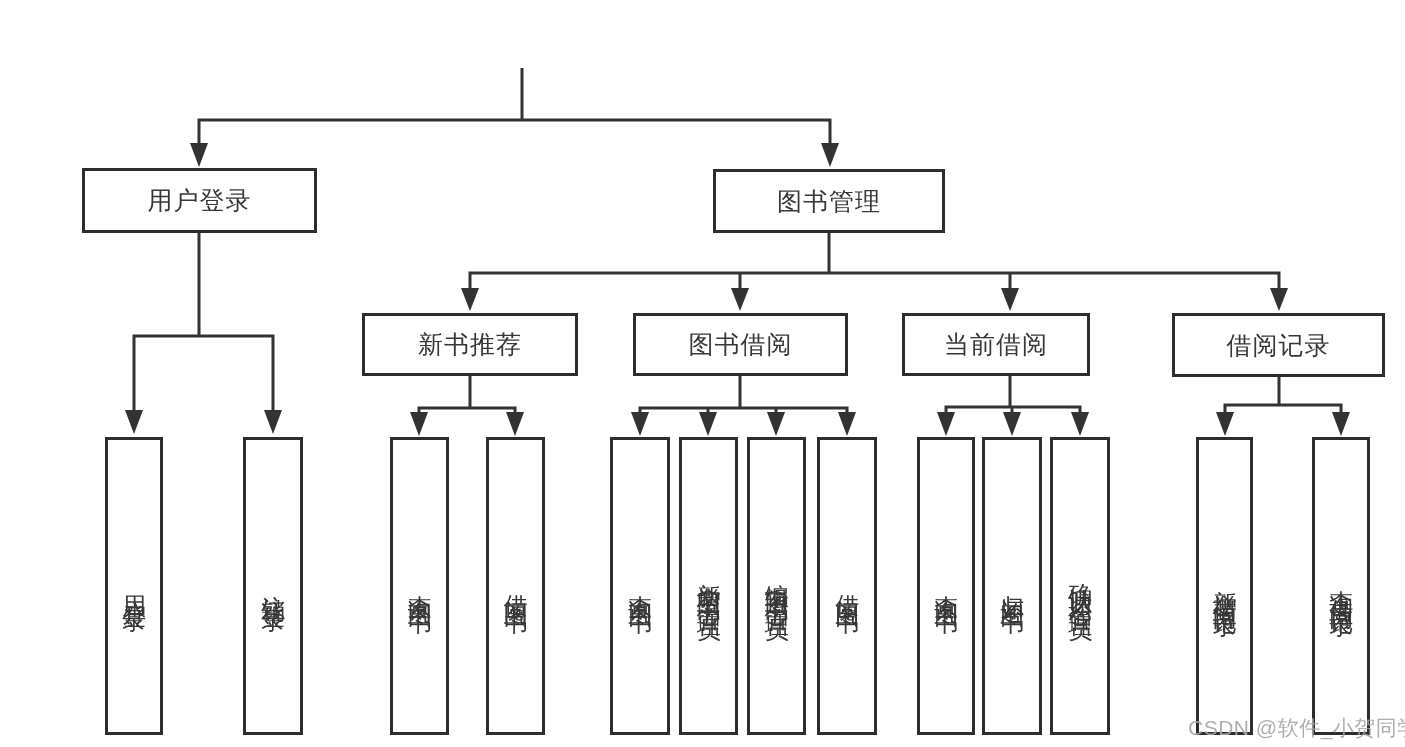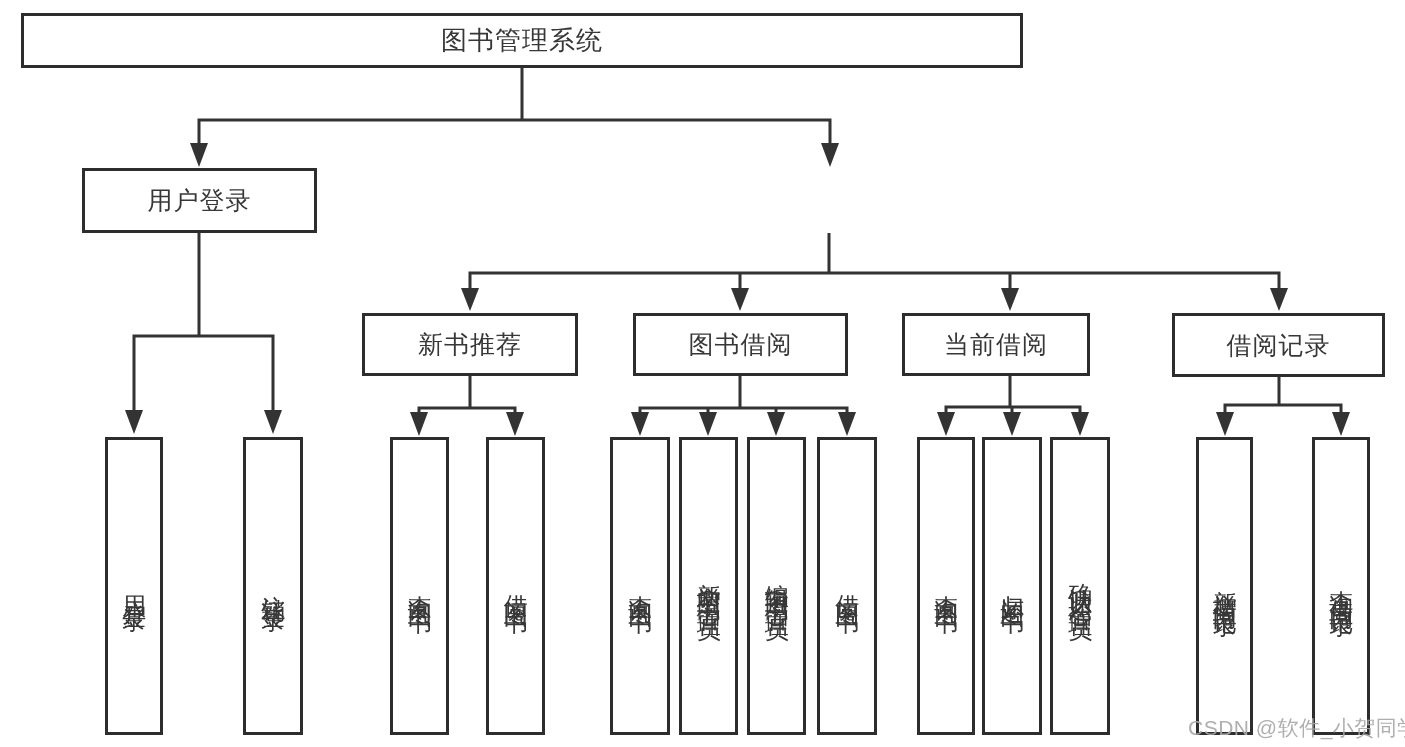--- a/index.html
+++ b/index.html
@@ -104,26 +104,26 @@
 
     <g stroke="#333333" stroke-width="3" fill="none">
       <path d="M1279,377 V406.5 M1223.5,405 H1342.5 M1225,405 V417 M1341,405 V417"></path>
     </g>
     <g fill="#333333" stroke="none">
       <polygon points="1216,412 1234,412 1225,436"></polygon>
       <polygon points="1332,412 1350,412 1341,436"></polygon>
     </g>
   </svg>
 
-  <div class="box hbox root-box" style="left:21px; top:13px; width:1002px; height:55px;">
-    <span>图书管理系统</span>
-  </div>
 
   <div class="box hbox" style="left:82px; top:168px; width:235px; height:65px;">
     <span>用户登录</span>
+  </div>
+  <div class="box hbox" style="left:713px; top:169px; width:232px; height:64px;">
+    <span>图书管理</span>
   </div>
 
   <div class="box hbox" style="left:362px; top:313px; width:216px; height:63px;">
     <span>新书推荐</span>
   </div>
   <div class="box hbox" style="left:633px; top:313px; width:215px; height:63px;">
     <span>图书借阅</span>
   </div>
   <div class="box hbox" style="left:902px; top:313px; width:188px; height:63px;">
     <span>当前借阅</span>

